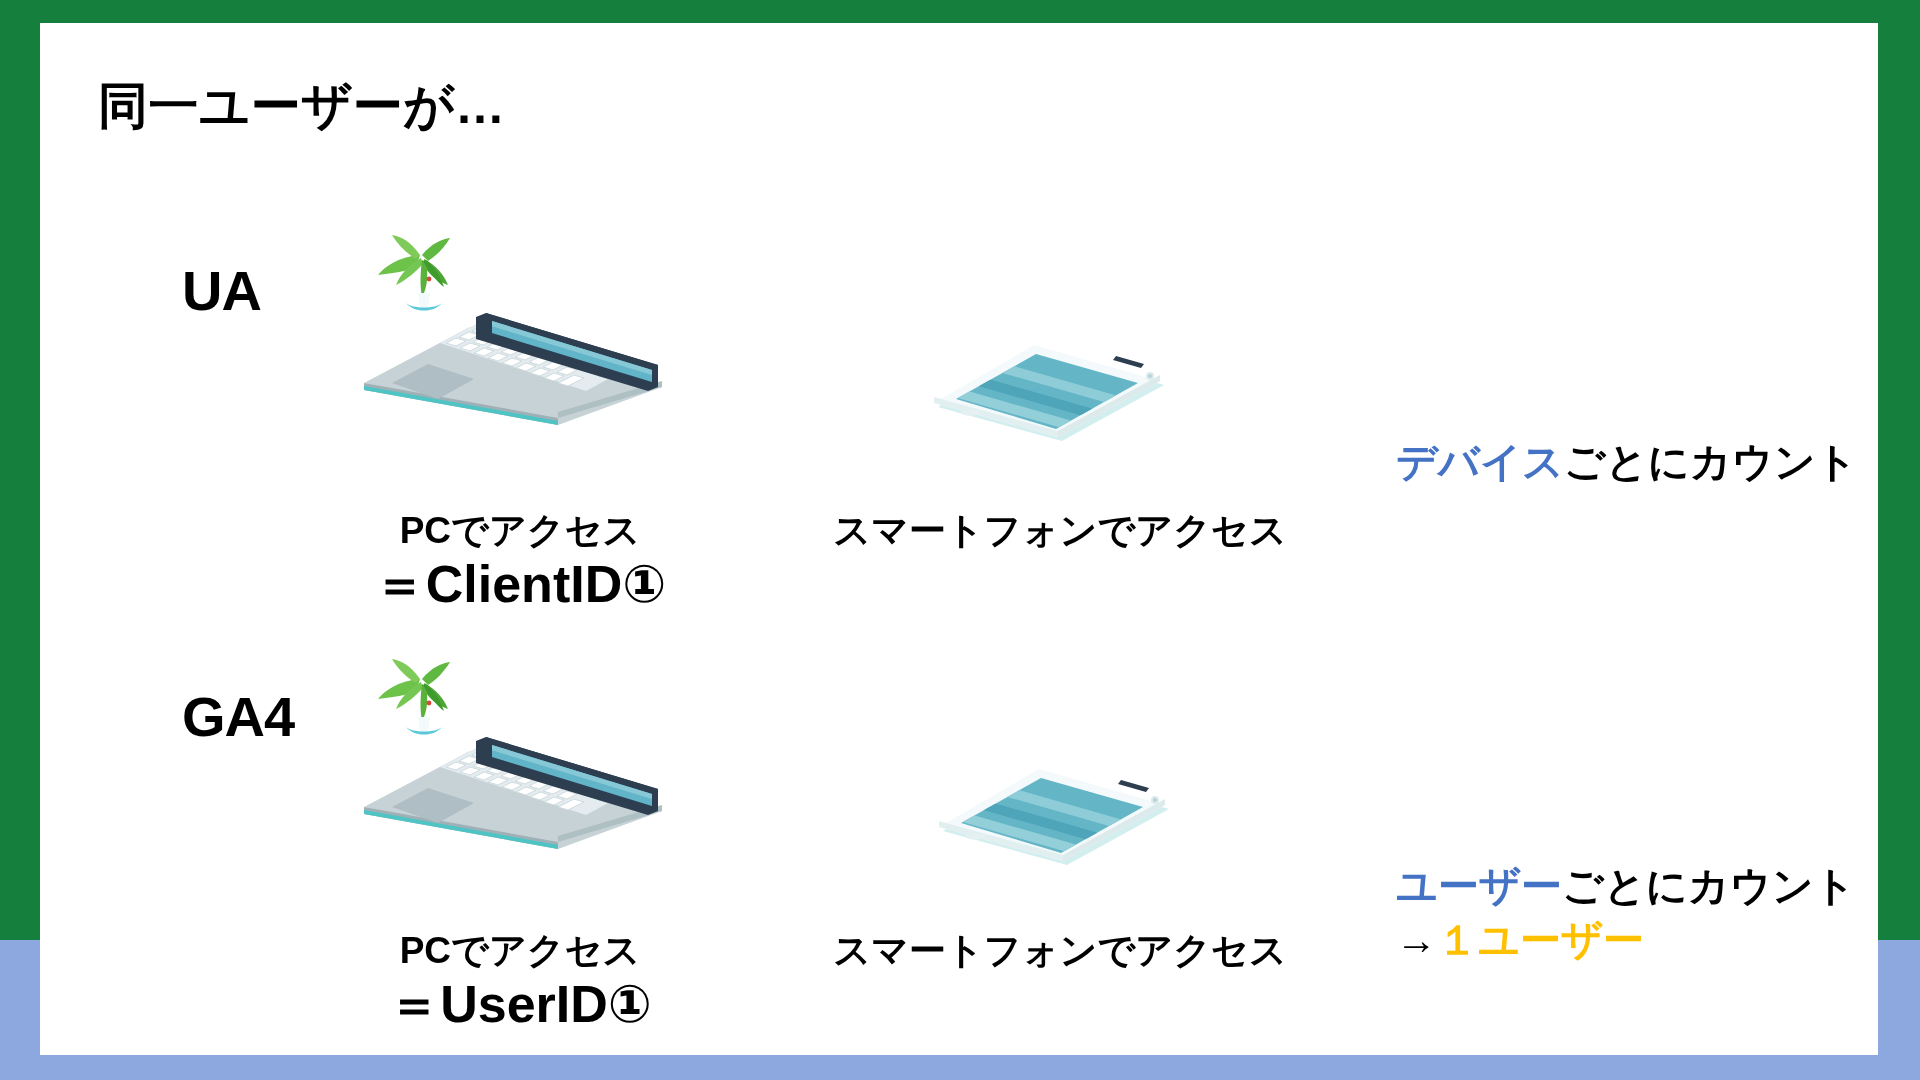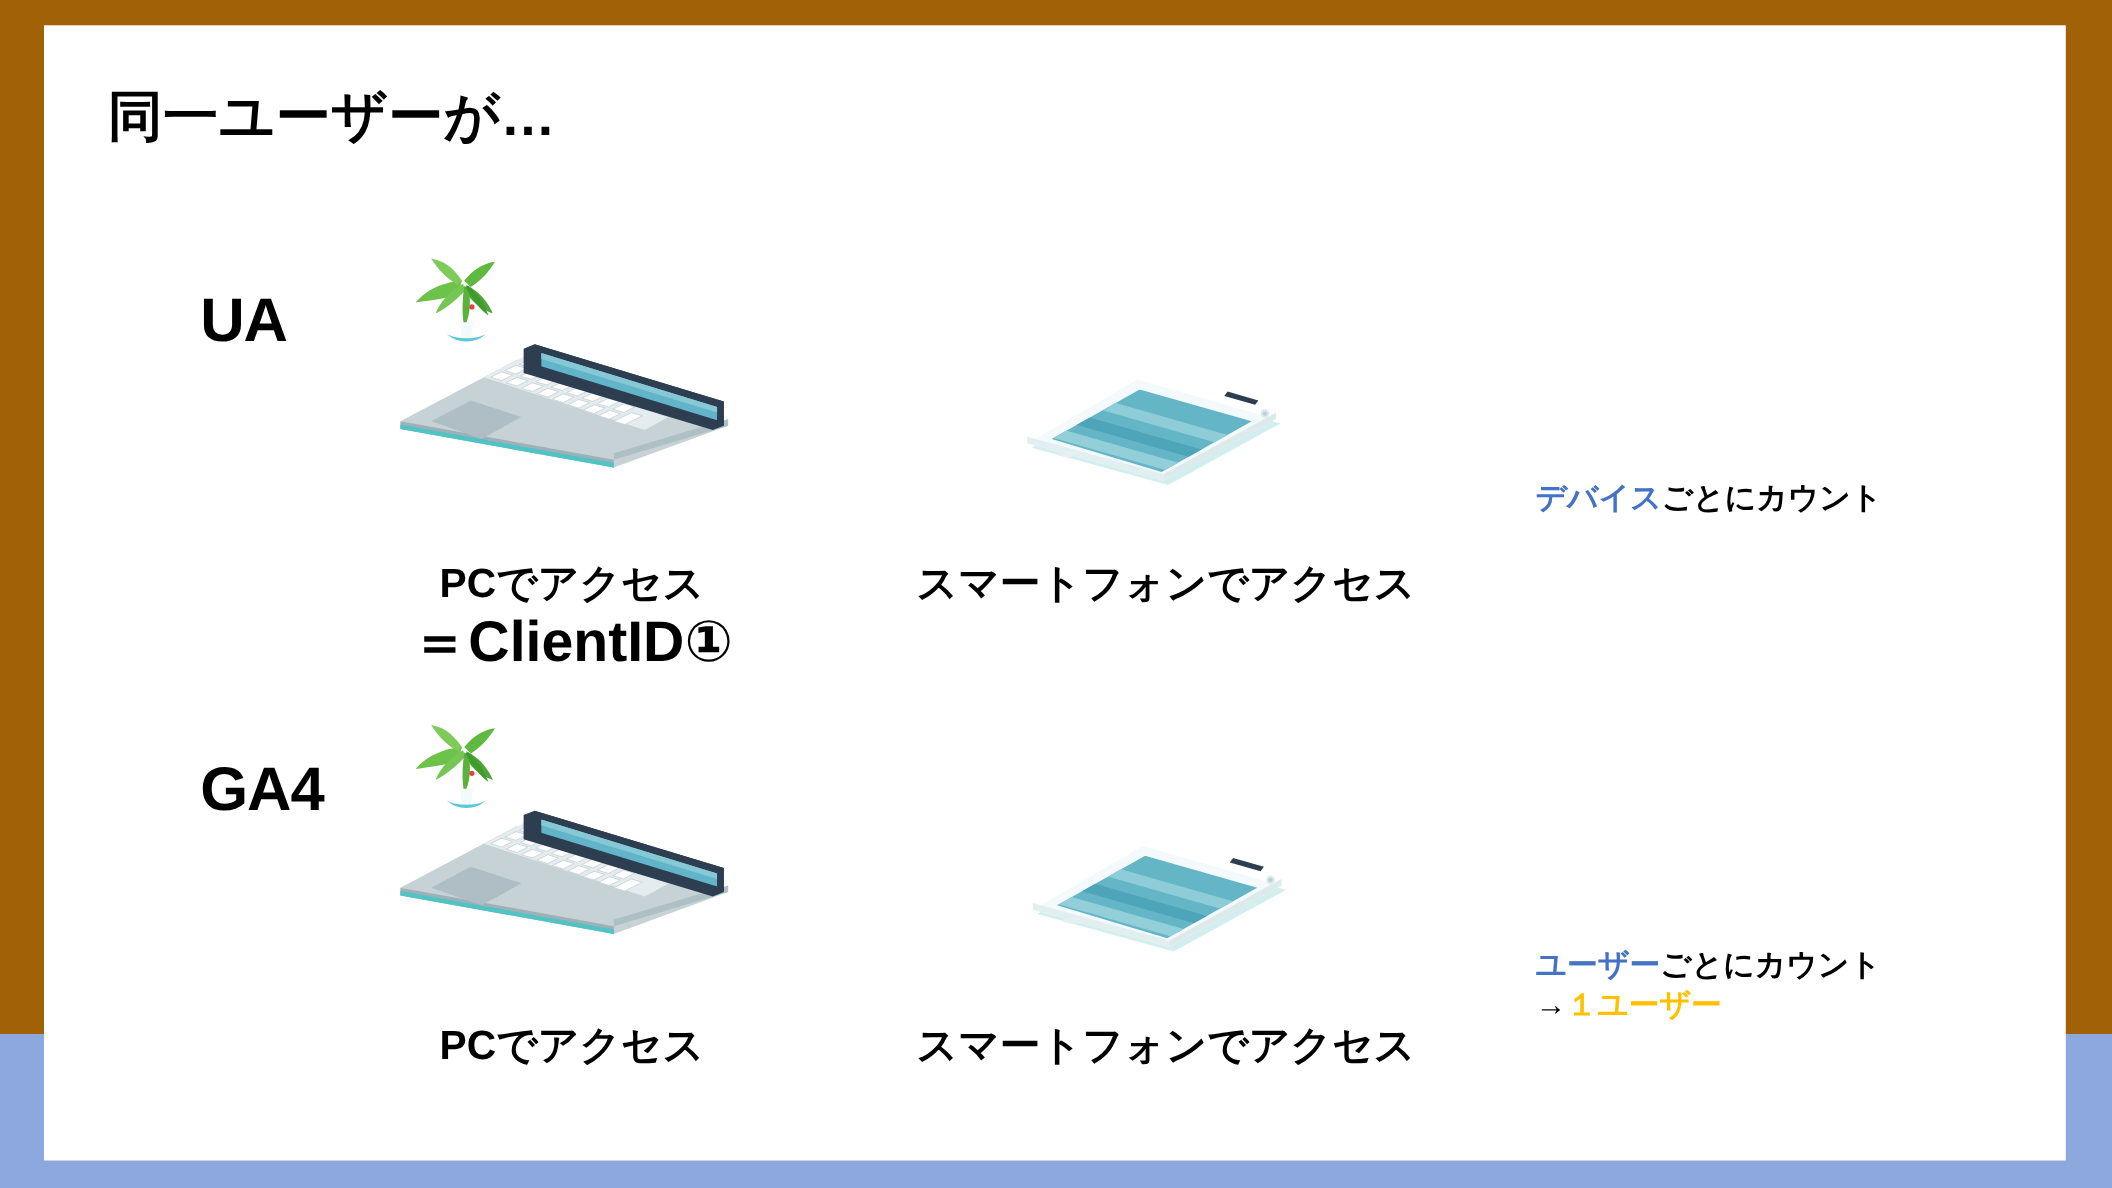--- a/index.html
+++ b/index.html
@@ -10,21 +10,21 @@
     overflow: hidden;
     background: #8CA8DE;
     font-family: "Liberation Sans", "DejaVu Sans", sans-serif;
   }
 
   #slide-frame {
     position: absolute;
     left: 0; top: 0;
     width: 1920px;
     height: 940px;
-    background: #a16207;
+    background: #15803d;
   }
 
   #slide-canvas {
     position: absolute;
     left: 40px;
     top: 23px;
     width: 1838px;
     height: 1032px;
     background: #FFFFFF;
   }
@@ -76,21 +76,21 @@
   .caption .line2 { display: block; font-size: 52px; }
 
   #cap-ua-pc     { left: 260px;  top: 485px;  width: 440px; }
   #cap-ua-sp     { left: 720px;  top: 485px;  width: 600px; }
   #cap-ga4-pc    { left: 260px;  top: 905px;  width: 440px; }
   #cap-ga4-sp    { left: 720px;  top: 905px;  width: 600px; }
 
   
   .annotation {
     position: absolute;
-    font-size: 28px;
+    font-size: 41px;
     font-weight: 700;
     line-height: 1.32;
     white-space: nowrap;
   }
   #anno-ua  { left: 1356px; top: 412px; }
   #anno-ga4 { left: 1356px; top: 836px; }
 
   .anno-line { display: block; }
   .hl-blue   { color: #4472C4; }
   .txt-black { color: #000000; }
@@ -320,20 +320,21 @@
         </g>
         <path d="M196 31 L224 39 L221 43 L193 35 Z" fill="#2D3E50"></path>
         <circle cx="230" cy="51" r="4" fill="#DCEAEC"></circle>
         <circle cx="230" cy="51" r="2" fill="#B8D2D6"></circle>
         <path d="M40 88 C44 84 56 84 62 87 C58 91 46 92 40 88 Z" fill="#E4F0F2"></path>
       </svg>
     </div>
 
     <div id="cap-ga4-pc" class="caption">
       <span class="line1">PCでアクセス</span>
+      <span class="line2">＝UserID①</span>
     </div>
 
     <div id="cap-ga4-sp" class="caption">
       <span class="line1">スマートフォンでアクセス</span>
     </div>
 
     <div id="anno-ga4" class="annotation">
       <span class="anno-line">
         <span class="hl-blue">ユーザー</span><span class="txt-black">ごとにカウント</span>
       </span>

